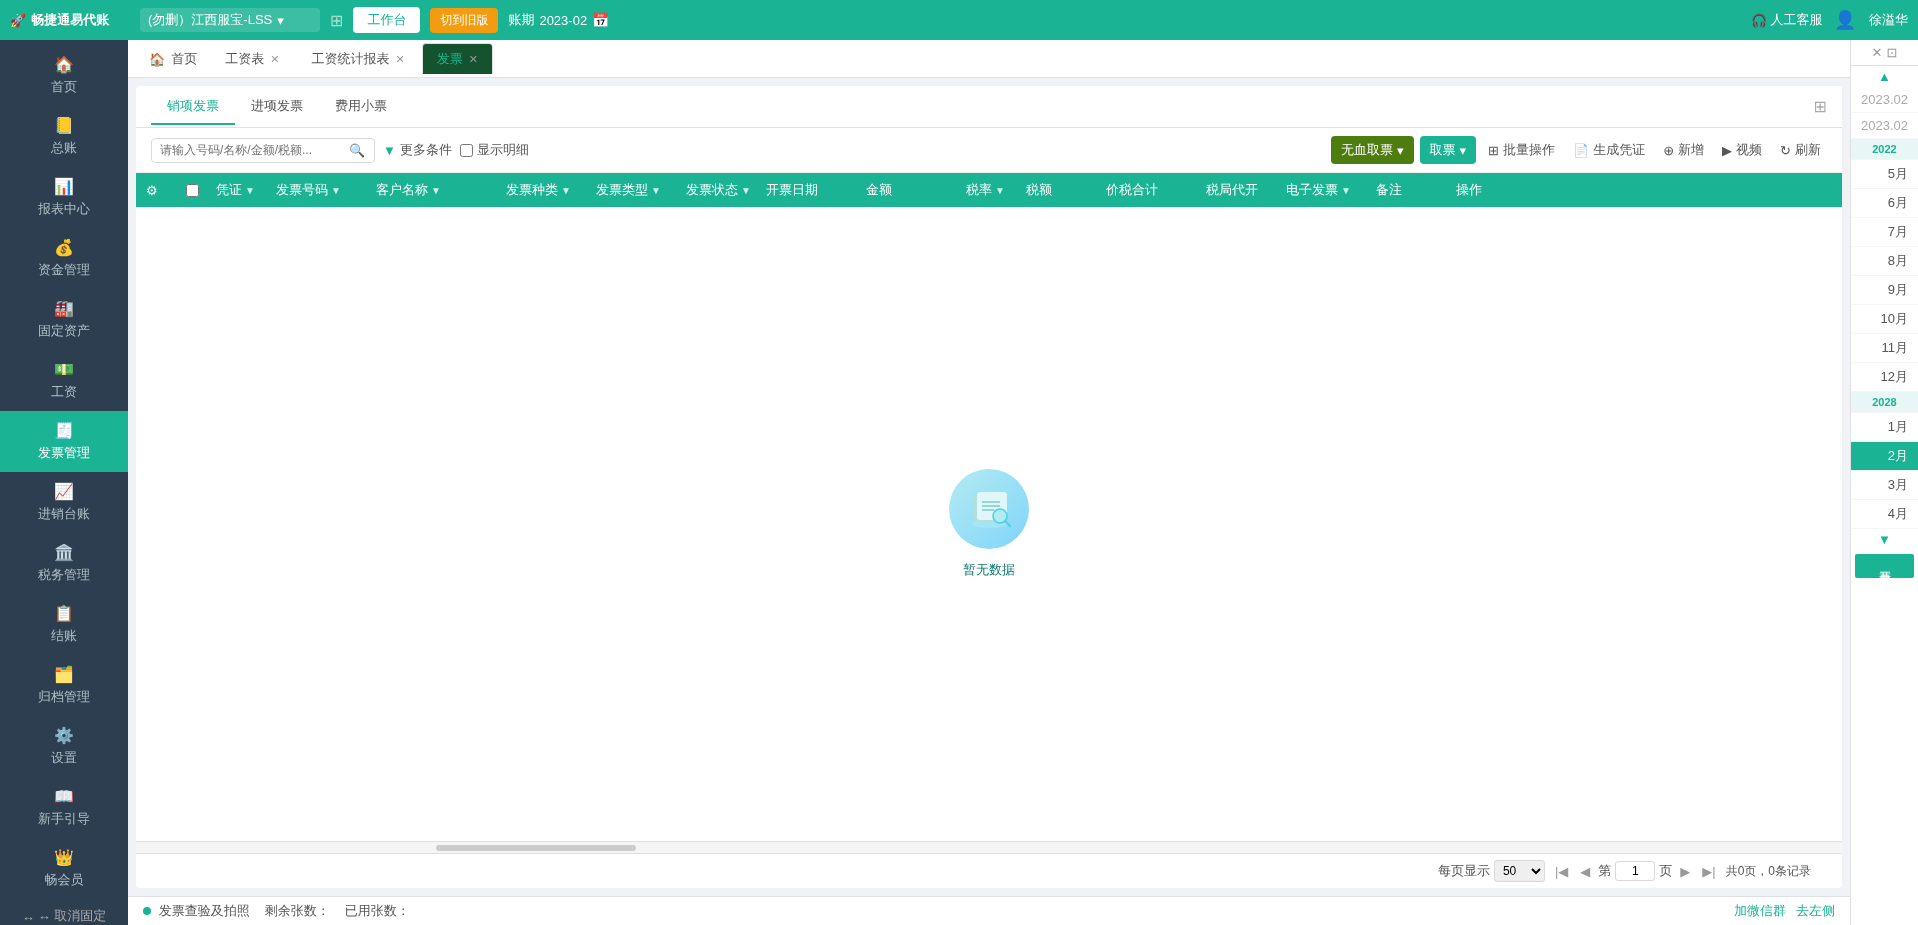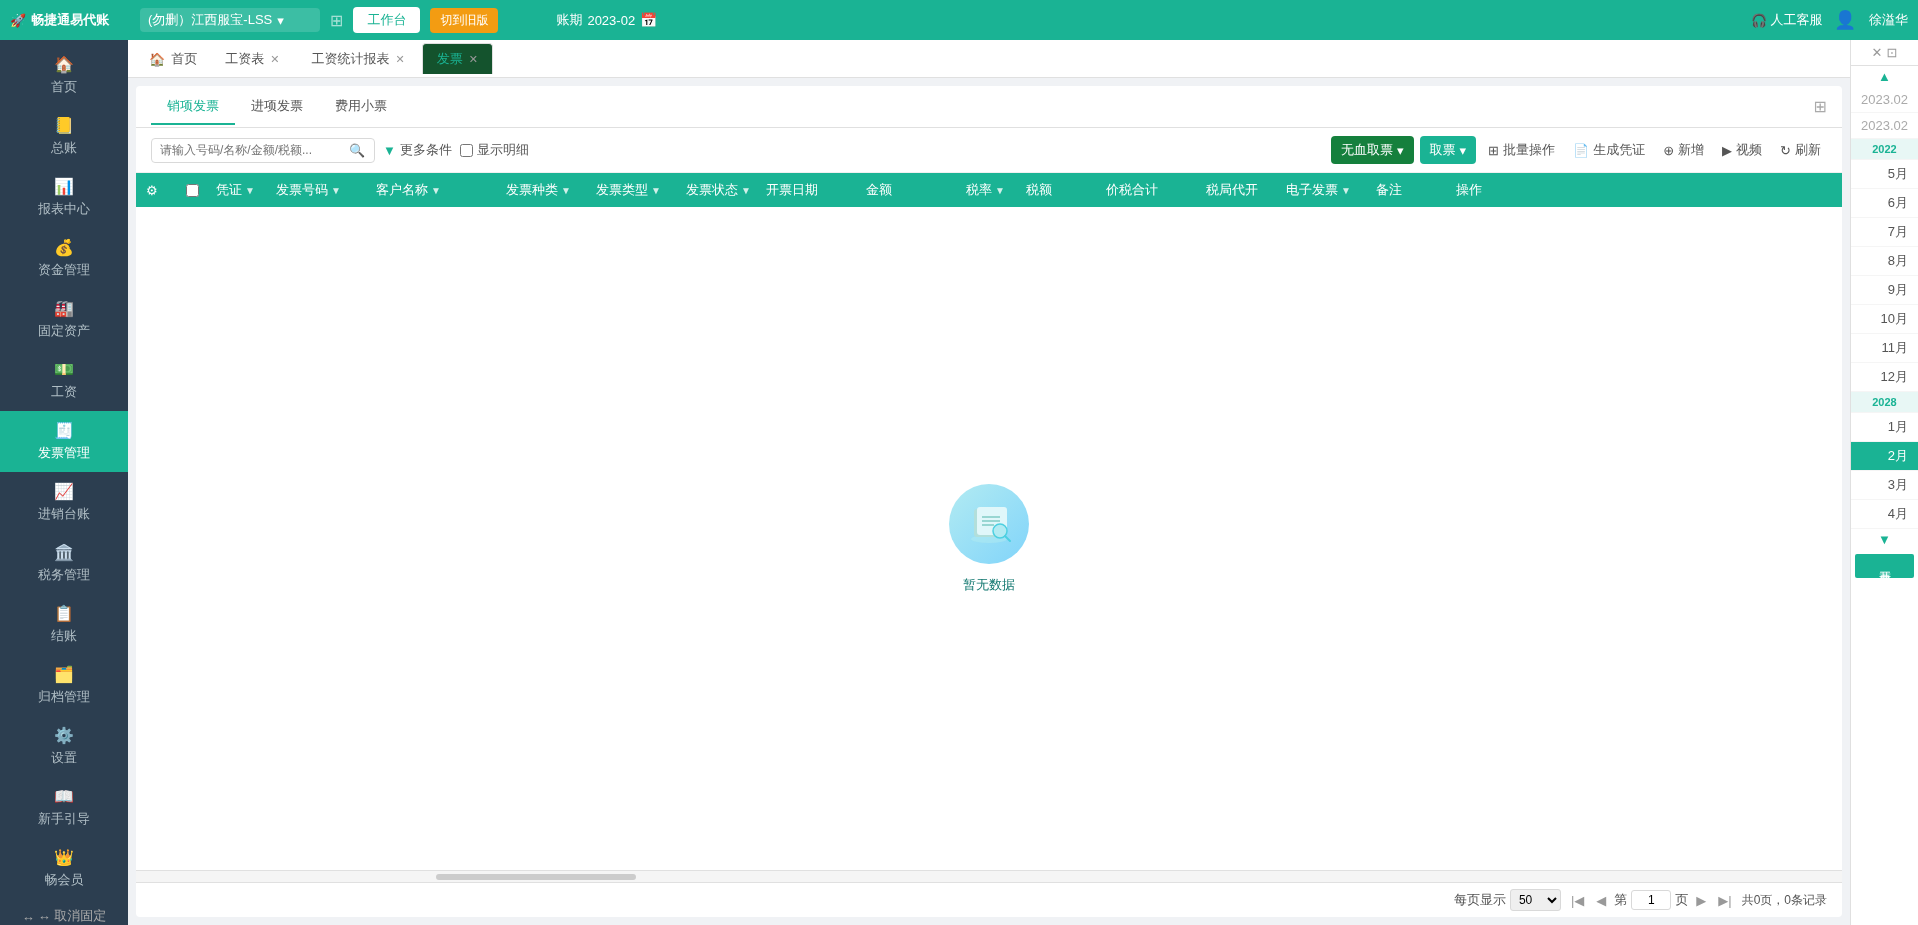--- a/index.html
+++ b/index.html
@@ -15,21 +15,21 @@
       padding: 3px 8px; color: white; gap: 5px; cursor: pointer; min-width: 180px;
     }
     .btn-workspace {
       background: white; color: #1ab394; border: none; border-radius: 4px;
       padding: 4px 14px; font-size: 13px; cursor: pointer; font-weight: 500;
     }
     .btn-switch {
       background: #f39c12; color: white; border: none; border-radius: 4px;
       padding: 4px 10px; font-size: 12px; cursor: pointer;
     }
-    .period-area { display: flex; align-items: center; color: white; gap: 5px; font-size: 13px; margin-left: 48px; }
+    .period-area { display: flex; align-items: center; color: white; gap: 5px; font-size: 13px; }
     .spacer { flex: 1; }
     .header-right { display: flex; align-items: center; gap: 12px; color: white; font-size: 13px; }
     .header-right span { cursor: pointer; display: flex; align-items: center; gap: 3px; }
 
     
     .main-layout { display: flex; flex: 1; overflow: hidden; }
 
     
     .sidebar {
       width: 128px; background: #2c3e50; display: flex; flex-direction: column;
@@ -78,21 +78,21 @@
       display: flex; align-items: center; border: 1px solid #d9d9d9; border-radius: 4px;
       padding: 4px 8px; gap: 4px; width: 224px;
     }
     .search-box input { border: none; outline: none; font-size: 12px; flex: 1; color: #999; }
     .search-icon { color: #1ab394; }
     .filter-btn { display: flex; align-items: center; gap: 4px; color: #555; cursor: pointer; font-size: 12px; }
     .filter-icon { color: #1ab394; }
     .show-detail { display: flex; align-items: center; gap: 4px; color: #555; font-size: 12px; cursor: pointer; }
 
     .btn-green-dropdown {
-      display: flex; align-items: center; background: #15803d; color: white; border: none;
+      display: flex; align-items: center; background: #4d7c0f; color: white; border: none;
       border-radius: 4px; padding: 5px 10px; cursor: pointer; font-size: 12px; gap: 4px;
     }
     .btn-dropdown {
       display: flex; align-items: center; background: #1ab394; color: white; border: none;
       border-radius: 4px; padding: 5px 10px; cursor: pointer; font-size: 12px; gap: 4px;
     }
     .toolbar-action { display: flex; align-items: center; gap: 4px; color: #555; cursor: pointer; font-size: 12px; padding: 3px 6px; }
     .action-icon { font-size: 13px; }
 
     
@@ -110,21 +110,21 @@
     .empty-icon {
       width: 80px; height: 80px; background: linear-gradient(135deg, #b2ebf2, #81d4fa);
       border-radius: 50%; display: flex; align-items: center; justify-content: center;
       font-size: 36px;
     }
     .empty-text { color: #0f766e; font-size: 13px; }
 
     
     .bottom-bar {
       display: flex; align-items: center; justify-content: flex-end;
-      padding: 6px 15px; border-top: 1px solid #e0e0e0; gap: 10px; flex-shrink: 0;
+      padding: 6px 31px; border-top: 1px solid #e0e0e0; gap: 10px; flex-shrink: 0;
     }
     .pagination { display: flex; align-items: center; gap: 6px; font-size: 12px; color: #555; }
     .page-select { display: flex; align-items: center; gap: 4px; }
     .page-select select { border: 1px solid #d9d9d9; border-radius: 3px; padding: 2px 4px; font-size: 12px; }
     .page-nav { display: flex; align-items: center; gap: 4px; }
     .page-btn { cursor: pointer; color: #999; padding: 2px 4px; }
     .page-input { width: 40px; border: 1px solid #d9d9d9; border-radius: 3px; text-align: center; padding: 2px 4px; font-size: 12px; }
     .page-total { color: #555; font-size: 12px; }
 
     
@@ -446,20 +446,40 @@
             <span>页</span>
             <span class="page-btn">▶</span>
             <span class="page-btn">▶|</span>
           </div>
           <span class="page-total">共0页，0条记录</span>
         </div>
       </div>
 
     </div>
 
+    <div class="footer-bar">
+      <div class="footer-left">
+        <span>
+          <span class="indicator"></span>
+          <span>发票查验及拍照</span>
+        </span>
+        <span>
+          <span>剩余张数：</span>
+          <span></span>
+        </span>
+        <span>
+          <span>已用张数：</span>
+          <span></span>
+        </span>
+      </div>
+      <div class="footer-right">
+        <a class="footer-link">加微信群</a>
+        <a class="footer-link">去左侧</a>
+      </div>
+    </div>
 
   </div>
 
   <div class="right-panel">
     <div class="right-panel-close">
       <span>✕</span>
       <span style="margin-left:4px;">⊡</span>
     </div>
     <div class="scroll-btn">▲</div>
     <div class="date-period">

